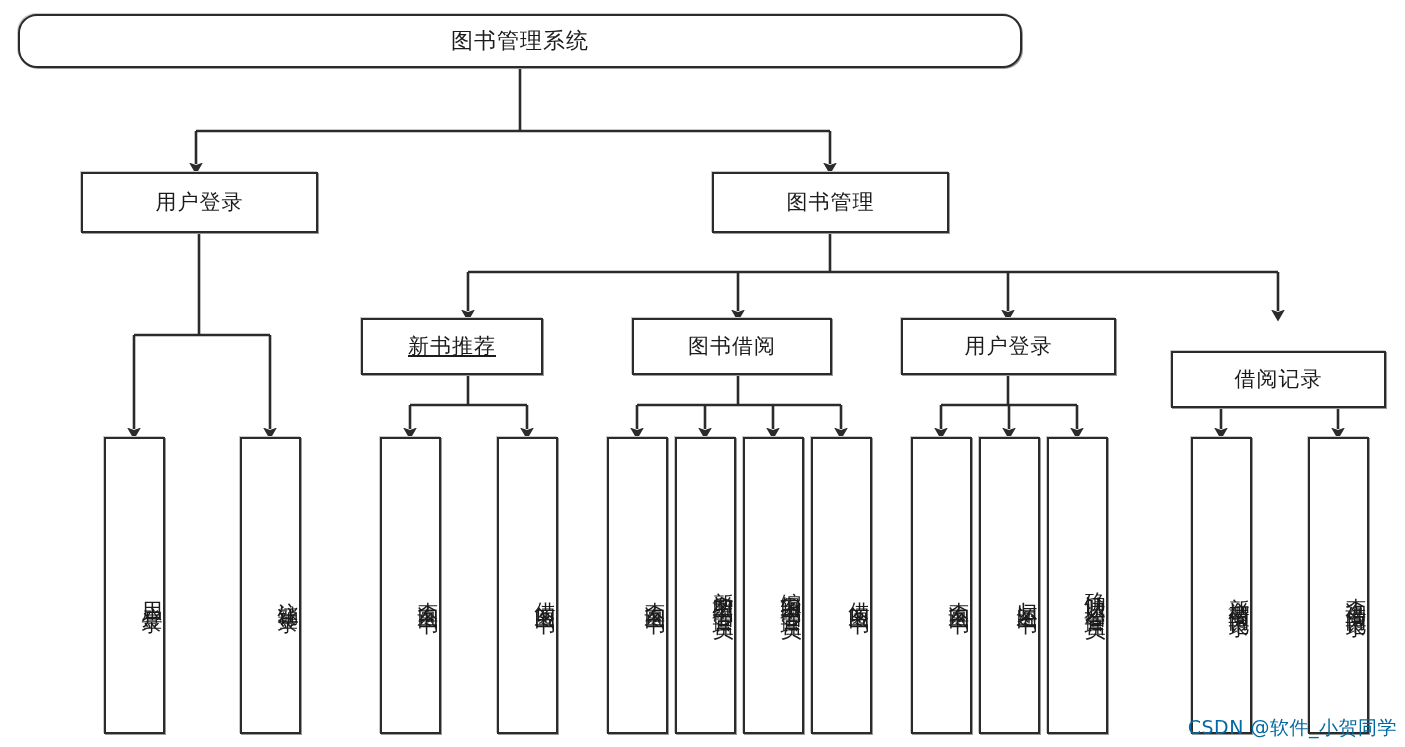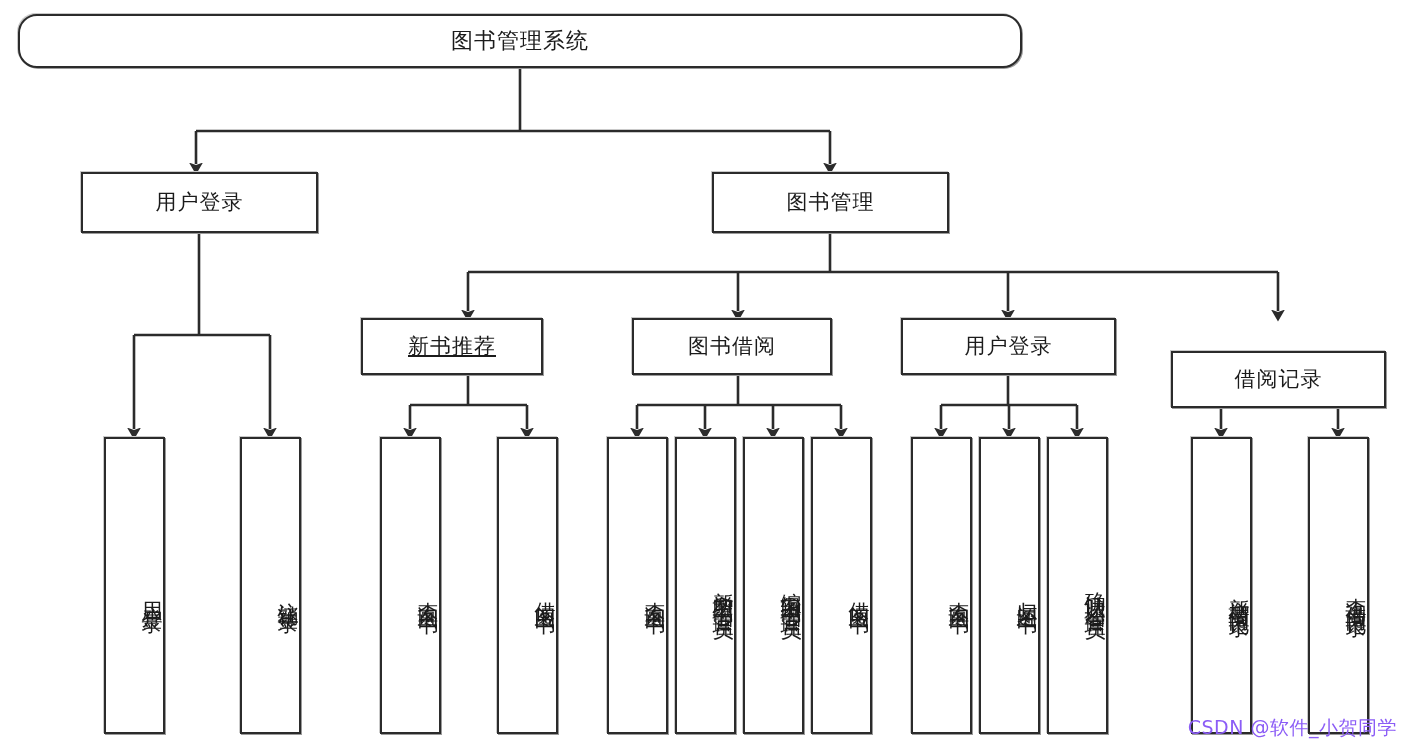--- a/index.html
+++ b/index.html
@@ -52,21 +52,21 @@
     padding-top: 14px;
     align-items: flex-start;
     justify-content: center;
     white-space: nowrap;
   }
   .watermark {
     position: absolute;
     right: 8px;
     bottom: 6px;
     font-size: 19px;
-    color: #8b5cf6;
+    color: #0369a1;
     letter-spacing: 0.5px;
     user-select: none;
     white-space: nowrap;
   }
 </style>
 </head>
 <body>
 
 <div id="canvas">
 

